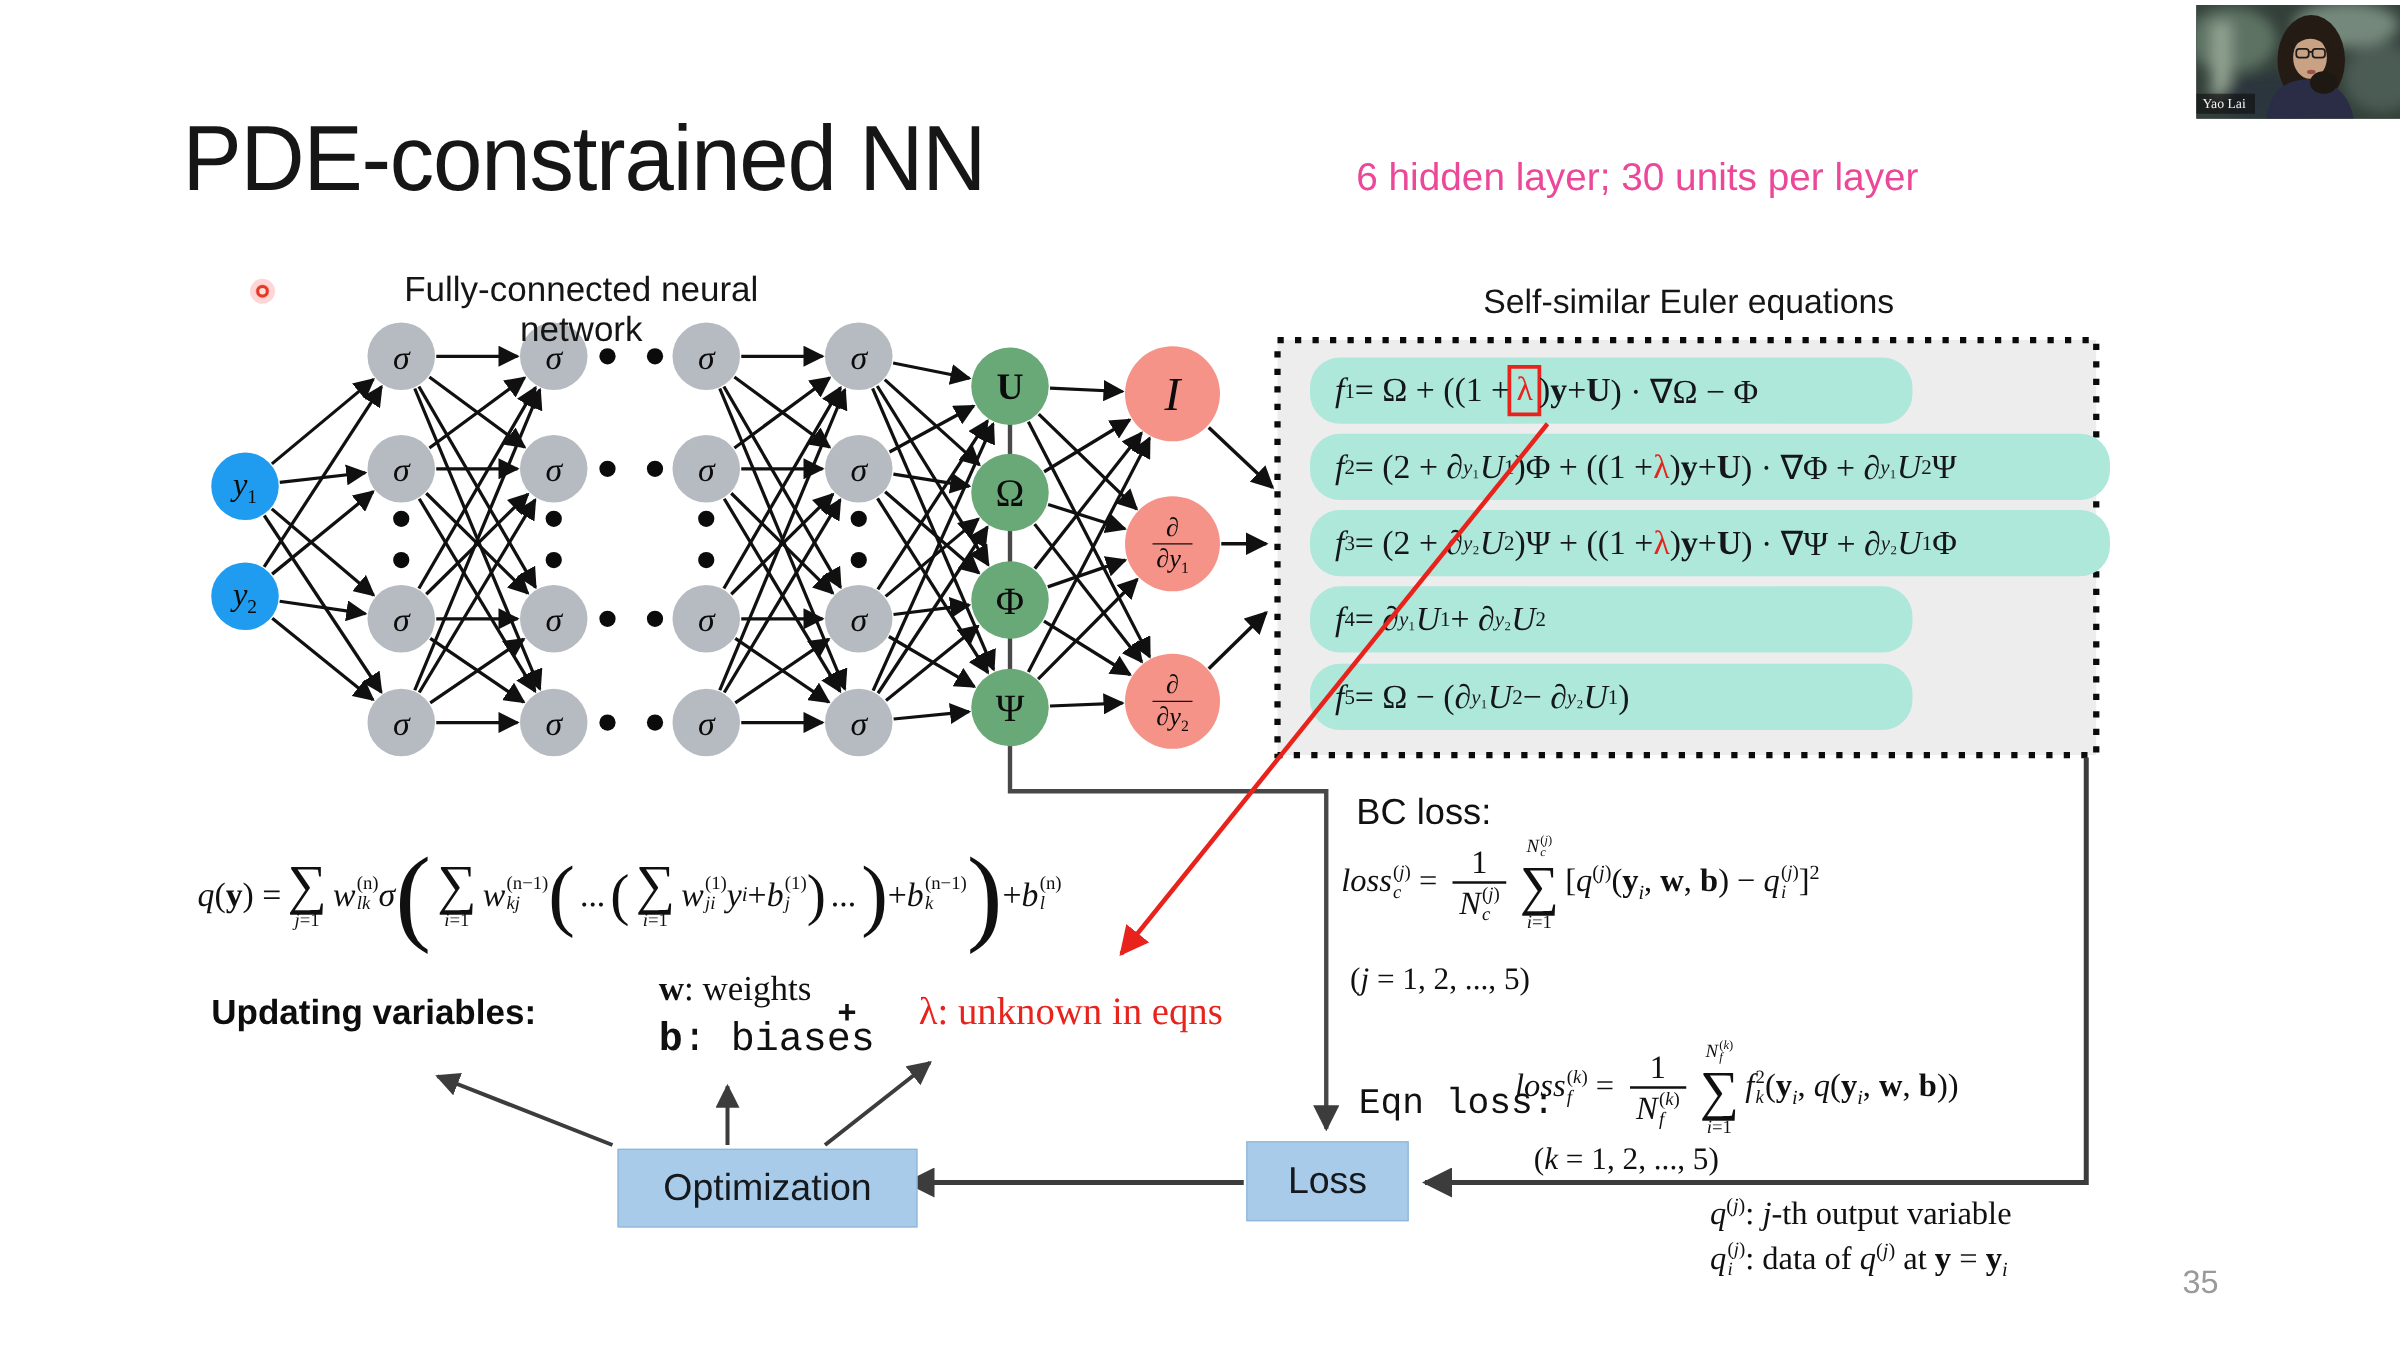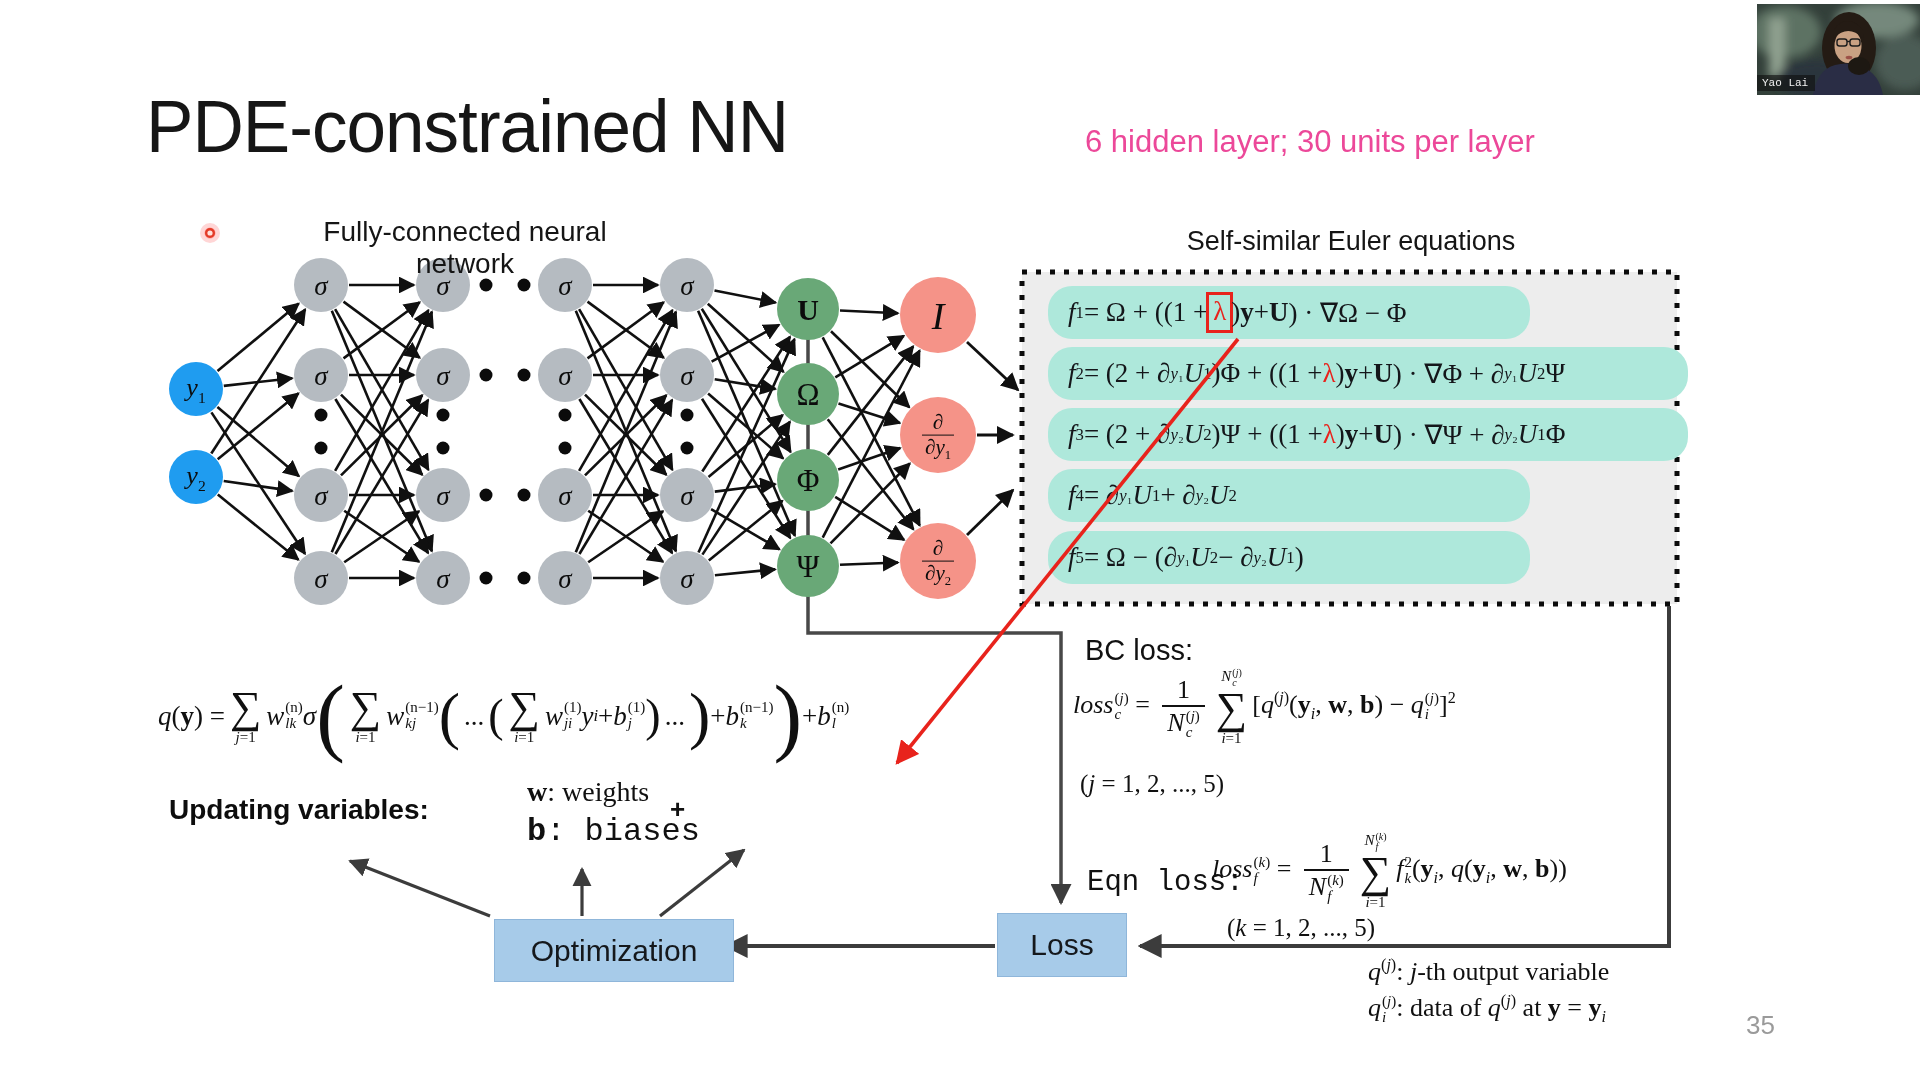--- a/index.html
+++ b/index.html
@@ -75,21 +75,21 @@
 
   
   .nodelabel{position:absolute;z-index:4;transform:translate(-50%,-50%);font-family:"Liberation Serif",serif;color:#0c0c0c;white-space:nowrap;}
   .nodelabel sub{font-size:60%;}
   .nfrac{display:flex;flex-direction:column;align-items:center;line-height:1.12;font-size:21px;}
   .nfrac .nden{border-top:1.8px solid #111;padding:0 3px;}
 
   
   #webcam{left:1757px;top:4px;width:163px;height:91px;z-index:10;background:#2f3b35;overflow:hidden;}
   #webcam-name{position:absolute;left:0;bottom:4px;background:rgba(15,15,15,.62);color:#f2f2f2;
-      font-size:11px;padding:2px 7px 2px 5px;z-index:11;font-family:Liberation Mono, monospace;}
+      font-size:11px;padding:2px 7px 2px 5px;z-index:11;font-family:Liberation Serif, serif;}
 </style>
 </head>
 <body>
 
 <div id="stage">
 
   <svg id="base-svg" class="layer" width="1920" height="1080">
     <defs>
       <marker id="mblack" viewBox="0 0 10 10" refX="9" refY="5" markerWidth="6.5" markerHeight="6.5" orient="auto">
         <path d="M0,0 L10,5 L0,10 z" fill="#101010"></path>
@@ -303,20 +303,21 @@
         <span><i>k</i></span>
       </span><span class="pp p1">)</span> + <i>b</i><span class="ss">
         <span>(n)</span>
         <span><i>l</i></span>
       </span></div>
 
   <div id="updating-label" class="abs">Updating variables:</div>
   <div id="wb-weights" class="abs mathline"><b>w</b>:  weights</div>
   <div id="wb-biases" class="abs mathline"><b>b</b>:  biases</div>
   <div id="plus-sign" class="abs">+</div>
+  <div id="lambda-note" class="abs mathline">λ:  unknown in eqns</div>
 
   <div id="bc-label" class="abs">BC loss:</div>
   <div id="bc-formula" class="abs mathline"><i>loss</i><span class="ss ssm">
         <span>(<i>j</i>)</span>
         <span><i>c</i></span>
       </span> = <span class="frac">
         <span>1</span>
         <span class="den"><i>N</i><span class="ss">
             <span>(<i>j</i>)</span>
             <span><i>c</i></span>

